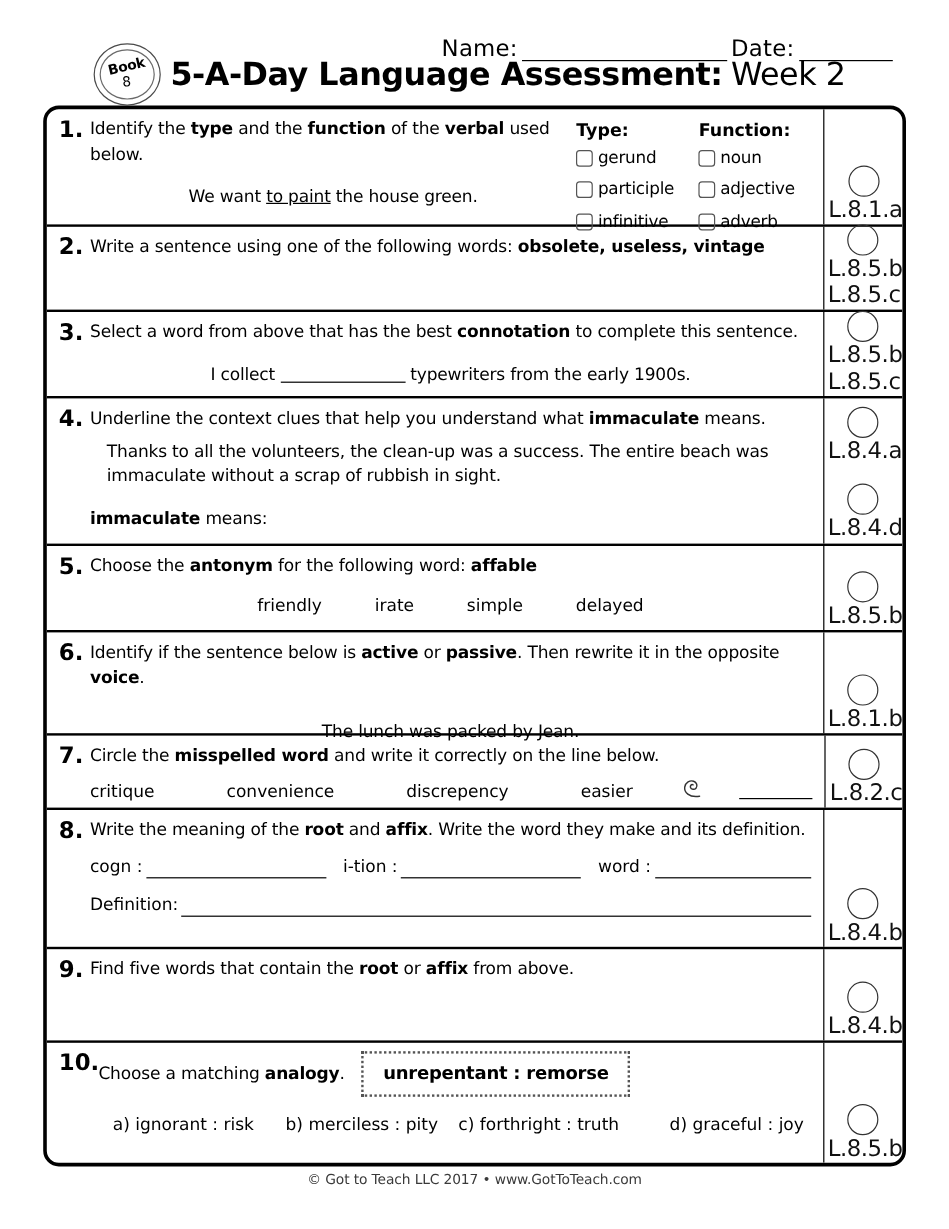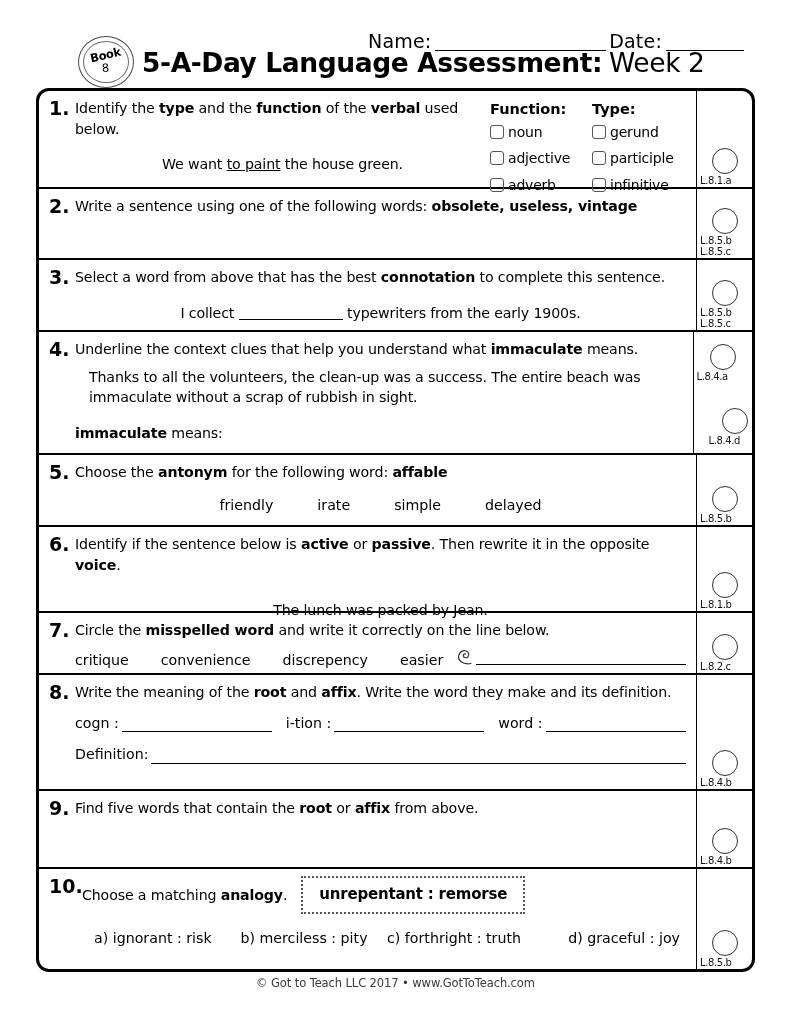--- a/index.html
+++ b/index.html
@@ -166,30 +166,30 @@
     justify-content: flex-end;
     align-items: center;
     padding-bottom: 1px;
   }
   .std-group {
     display: flex;
     flex-direction: column;
     align-items: center;
     width: 100%;
   }
-  .std-group + .std-group { margin-top: 14px; margin-left: 24px; }
+  .std-group + .std-group { margin-top: 14px; }
   .std-circle {
     width: 26px; height: 26px;
     border: 1.5px solid #333;
     border-radius: 50%;
     margin-bottom: 1px;
   }
   .std-code {
     font-family: "DejaVu Sans", sans-serif;
-    font-size: 10px;
+    font-size: 19px;
     letter-spacing: -.4px;
     line-height: 1.12;
     color: #111;
     width: 100%;
     padding-left: 3px;
   }
   .std.spread { justify-content: space-around; padding: 6px 0 1px; }
 
   
   .q1wrap { display: flex; width: 100%; }
@@ -223,20 +223,21 @@
     border-radius: 3px;
   }
 
   
   .q7opts {
     display: flex;
     align-items: center;
     margin-top: 8px;
     font-family: "DejaVu Sans", sans-serif;
     font-size: 14.2px;
+    gap: 28px;
   }
   .q7word { margin-right: 32px; white-space: nowrap; }
   .spiral { margin: 0 2px 0 4px; display:inline-block; }
   .q7line {
     flex: 1 1 auto;
     border-bottom: 1.5px solid #000;
     height: 12px;
     margin-bottom: 1px;
   }
 
@@ -339,50 +340,50 @@
         <div class="q1wrap">
           <div class="q1left">
             <div class="qtext">
               <span>Identify the </span><b>type</b><span> and the </span><b>function</b><span> of the </span><b>verbal</b><span> used below.</span>
             </div>
             <div class="qtext center mt14">
               We want <span class="uline">to paint</span> the house green.
             </div>
           </div>
           <div class="q1cols">
+            <div class="cbcol">
+              <div class="cbhead">Type:</div>
+              <div class="cbrow">
+                <span class="cbox"></span>
+                <span>gerund</span>
+              </div>
+              <div class="cbrow">
+                <span class="cbox"></span>
+                <span>participle</span>
+              </div>
+              <div class="cbrow">
+                <span class="cbox"></span>
+                <span>infinitive</span>
+              </div>
+            </div>
             <div class="cbcol">
               <div class="cbhead">Function:</div>
               <div class="cbrow">
                 <span class="cbox"></span>
                 <span>noun</span>
               </div>
               <div class="cbrow">
                 <span class="cbox"></span>
                 <span>adjective</span>
               </div>
               <div class="cbrow">
                 <span class="cbox"></span>
                 <span>adverb</span>
               </div>
             </div>
-            <div class="cbcol">
-              <div class="cbhead">Type:</div>
-              <div class="cbrow">
-                <span class="cbox"></span>
-                <span>gerund</span>
-              </div>
-              <div class="cbrow">
-                <span class="cbox"></span>
-                <span>participle</span>
-              </div>
-              <div class="cbrow">
-                <span class="cbox"></span>
-                <span>infinitive</span>
-              </div>
-            </div>
           </div>
         </div>
       </div>
     </div>
     <div class="std">
       <div class="std-group">
         <div class="std-circle"></div>
         <div class="std-code">L.8.1.a</div>
       </div>
     </div>

